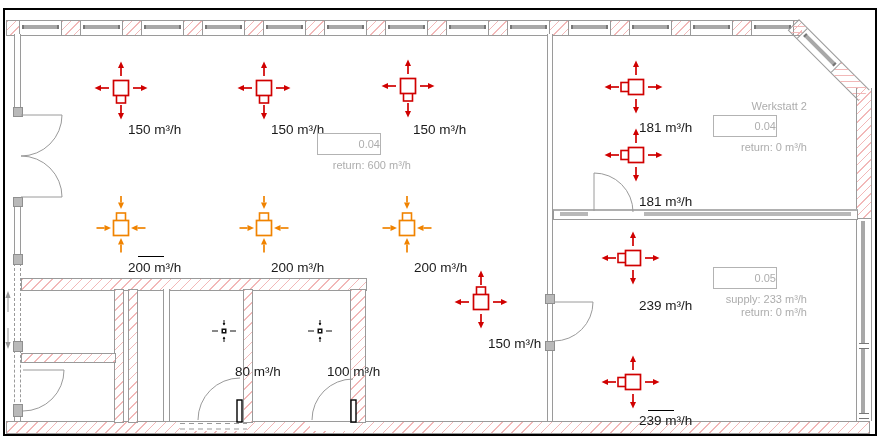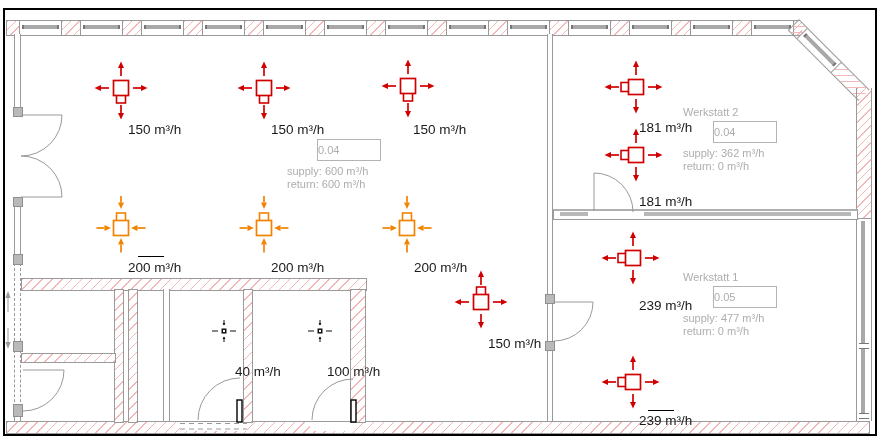--- a/index.html
+++ b/index.html
@@ -23,21 +23,21 @@
         background:repeating-linear-gradient(135deg,#f2b8b8 0 1px,transparent 1px 6px);}
   #right-band{left:856px;top:88px;width:14px;height:333px;border-left:1px solid #9a9a9a;border-right:1px solid #9a9a9a;}
   #right-band .pier{position:absolute;left:0;right:0;top:0;height:130px;border-bottom:1px solid #9a9a9a;
         background:repeating-linear-gradient(135deg,#f2b8b8 0 1px,transparent 1px 6px);}
   #right-band .glz{position:absolute;left:4px;width:4px;top:133px;bottom:2px;background:#a8a8a8;}
   #right-band .mull{position:absolute;left:2px;right:2px;height:4px;background:#fff;border-top:1px solid #777;border-bottom:1px solid #777;}
   
   #divider-h{left:553px;top:209px;width:303px;height:8px;border:1px solid #9a9a9a;border-top:2px solid #b0b0b0;background:#fff;}
   #divider-h .bar{position:absolute;top:1px;height:4px;background:#b8b8b8;}
   
-  .room-anno{position:absolute;width:124px;text-align:left;color:#adadad;font-size:11px;line-height:13px;margin-top:6px;}
+  .room-anno{position:absolute;width:124px;text-align:right;color:#adadad;font-size:11px;line-height:13px;}
   .room-anno .vbox{width:62px;height:20px;line-height:20px;border:1px solid #b3b3b3;margin:2px auto 4px auto;}
   .flow-label{position:absolute;font-size:13.5px;color:#1a1a1a;white-space:nowrap;}
   .overline{position:absolute;height:0;border-top:1.4px solid #000;}
   svg{display:block;}
   #detail-layer{left:0;top:0;pointer-events:none;}
 </style>
 </head>
 <body>
 
 <div class="abs" id="frame"></div>
@@ -282,45 +282,42 @@
       <line x1="3" y1="15" x2="9" y2="15" stroke="#111" stroke-width="1"></line>
       <line x1="21" y1="15" x2="27" y2="15" stroke="#111" stroke-width="1"></line>
       <line x1="15" y1="4" x2="15" y2="9" stroke="#111" stroke-width="1"></line>
       <line x1="15" y1="21" x2="15" y2="26" stroke="#111" stroke-width="1"></line>
       <polygon points="15,9.5 13.6,7 16.4,7" fill="#111"></polygon>
       <polygon points="15,20.5 13.6,23 16.4,23" fill="#111"></polygon>
       <rect x="12.5" y="12.5" width="5" height="5" fill="#111"></rect>
       <rect x="14" y="14" width="2" height="2" fill="#fff"></rect>
     </svg>
     </div>
-    <div class="flow-label" style="left: 219px; top: 364px;">40 m³/h</div>
+    <div class="flow-label" style="left: 219px; top: 364px;">80 m³/h</div>
     <div class="abs" style="left: 289px; top: 316px; width: 30px; height: 30px;">
       <svg width="30" height="30" viewBox="0 0 30 30">
       <line x1="3" y1="15" x2="9" y2="15" stroke="#111" stroke-width="1"></line>
       <line x1="21" y1="15" x2="27" y2="15" stroke="#111" stroke-width="1"></line>
       <line x1="15" y1="4" x2="15" y2="9" stroke="#111" stroke-width="1"></line>
       <line x1="15" y1="21" x2="15" y2="26" stroke="#111" stroke-width="1"></line>
       <polygon points="15,9.5 13.6,7 16.4,7" fill="#111"></polygon>
       <polygon points="15,20.5 13.6,23 16.4,23" fill="#111"></polygon>
       <rect x="12.5" y="12.5" width="5" height="5" fill="#111"></rect>
       <rect x="14" y="14" width="2" height="2" fill="#fff"></rect>
     </svg>
     </div>
     <div class="flow-label" style="left: 311px; top: 364px;">100 m³/h</div>
   </div>
 
 <div class="room-anno" style="left:287px;top:131px;">
   <div class="vbox">0.04</div>
-  <div>supply: 600 m³/h</div>
   <div>return: 600 m³/h</div>
 </div>
 <div class="room-anno" style="left:683px;top:100px;">
   <div>Werkstatt 2</div>
   <div class="vbox">0.04</div>
-  <div>supply: 362 m³/h</div>
   <div>return: 0 m³/h</div>
 </div>
 <div class="room-anno" style="left:683px;top:265px;">
-  <div>Werkstatt 1</div>
   <div class="vbox">0.05</div>
-  <div>supply: 477 m³/h</div>
+  <div>supply: 233 m³/h</div>
   <div>return: 0 m³/h</div>
 </div>
 
 </body></html>

